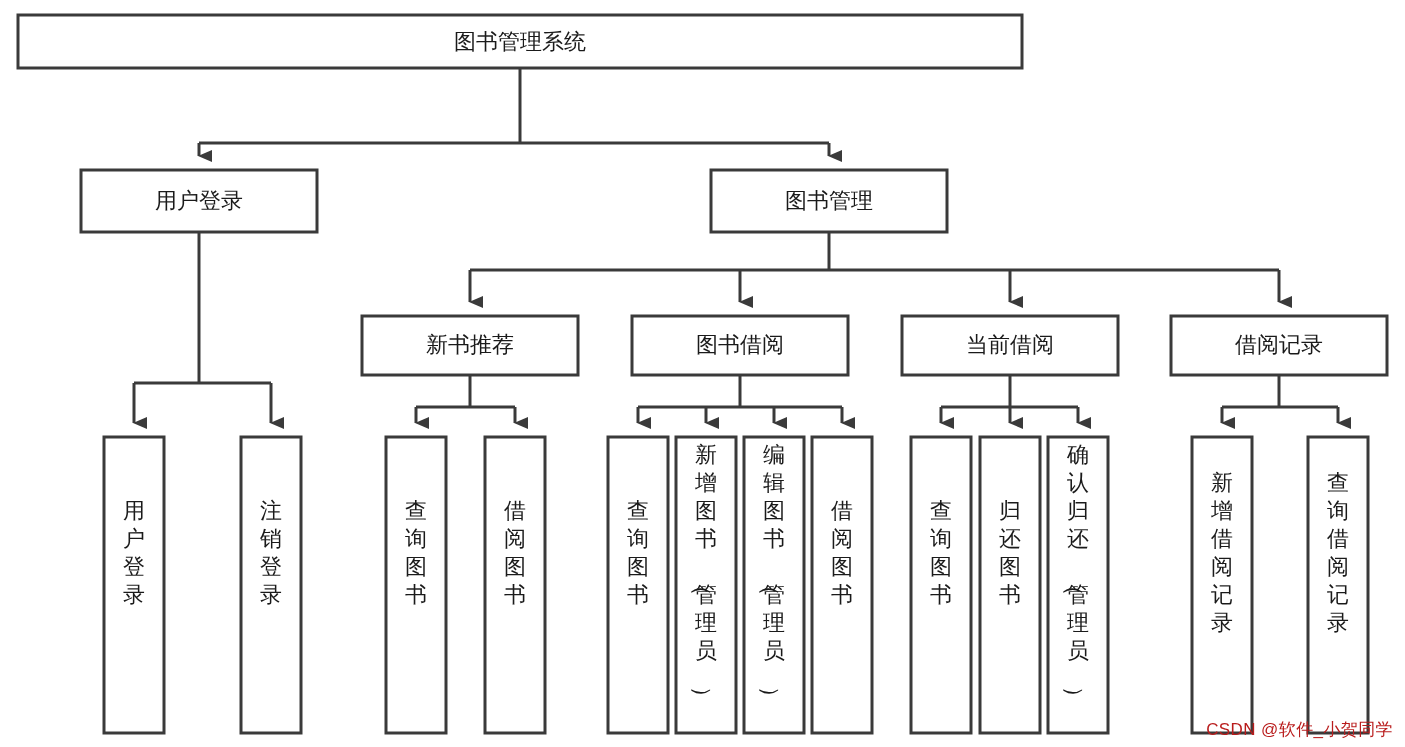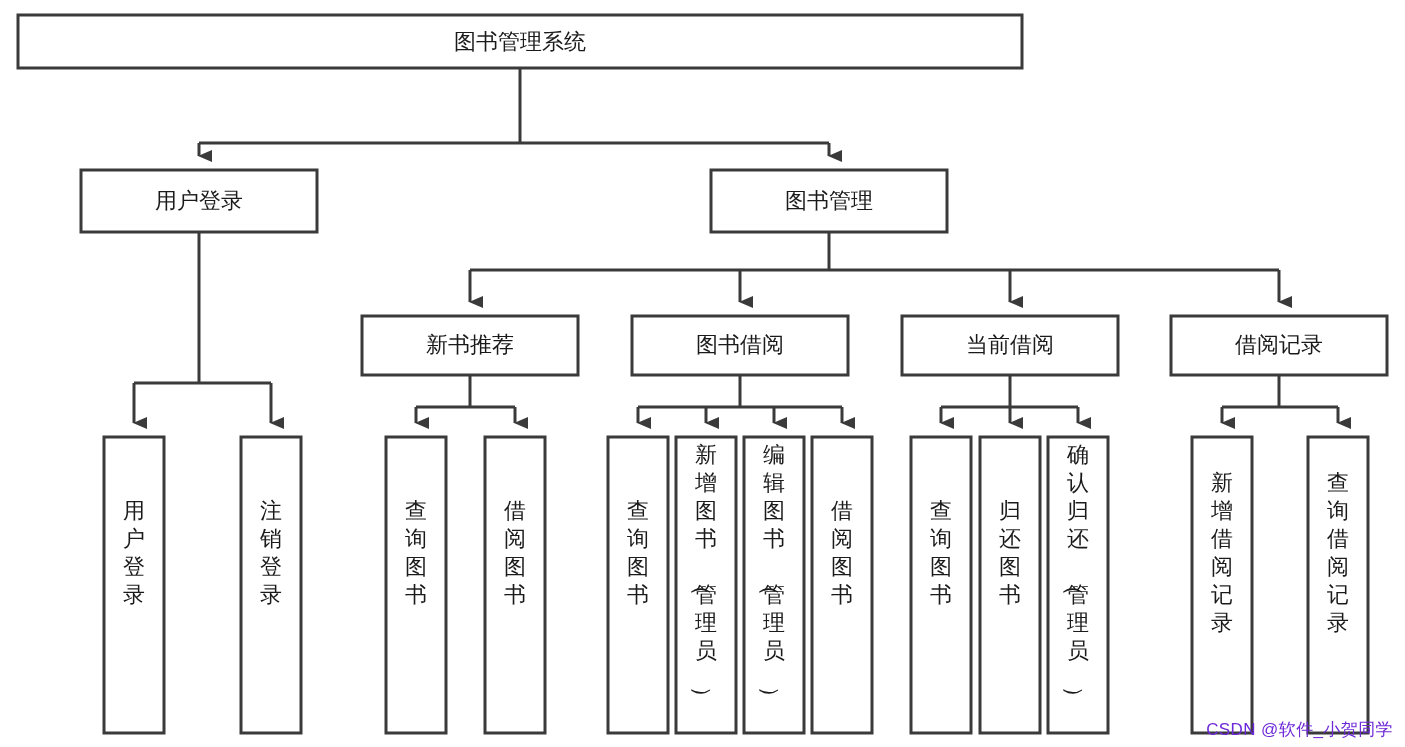--- a/index.html
+++ b/index.html
@@ -51,21 +51,21 @@
     font-size: 22px;
     fill: #1a1a1a;
     text-anchor: middle;
   }
   .watermark {
     position: absolute;
     right: 12px;
     bottom: 6px;
     font-family: "Liberation Sans", "DejaVu Sans", sans-serif;
     font-size: 17px;
-    color: #6d28d9;
+    color: #b91c1c;
     white-space: nowrap;
     letter-spacing: 0.4px;
     user-select: none;
   }
 </style>
 </head>
 <body>
 
 <div id="page">
 

